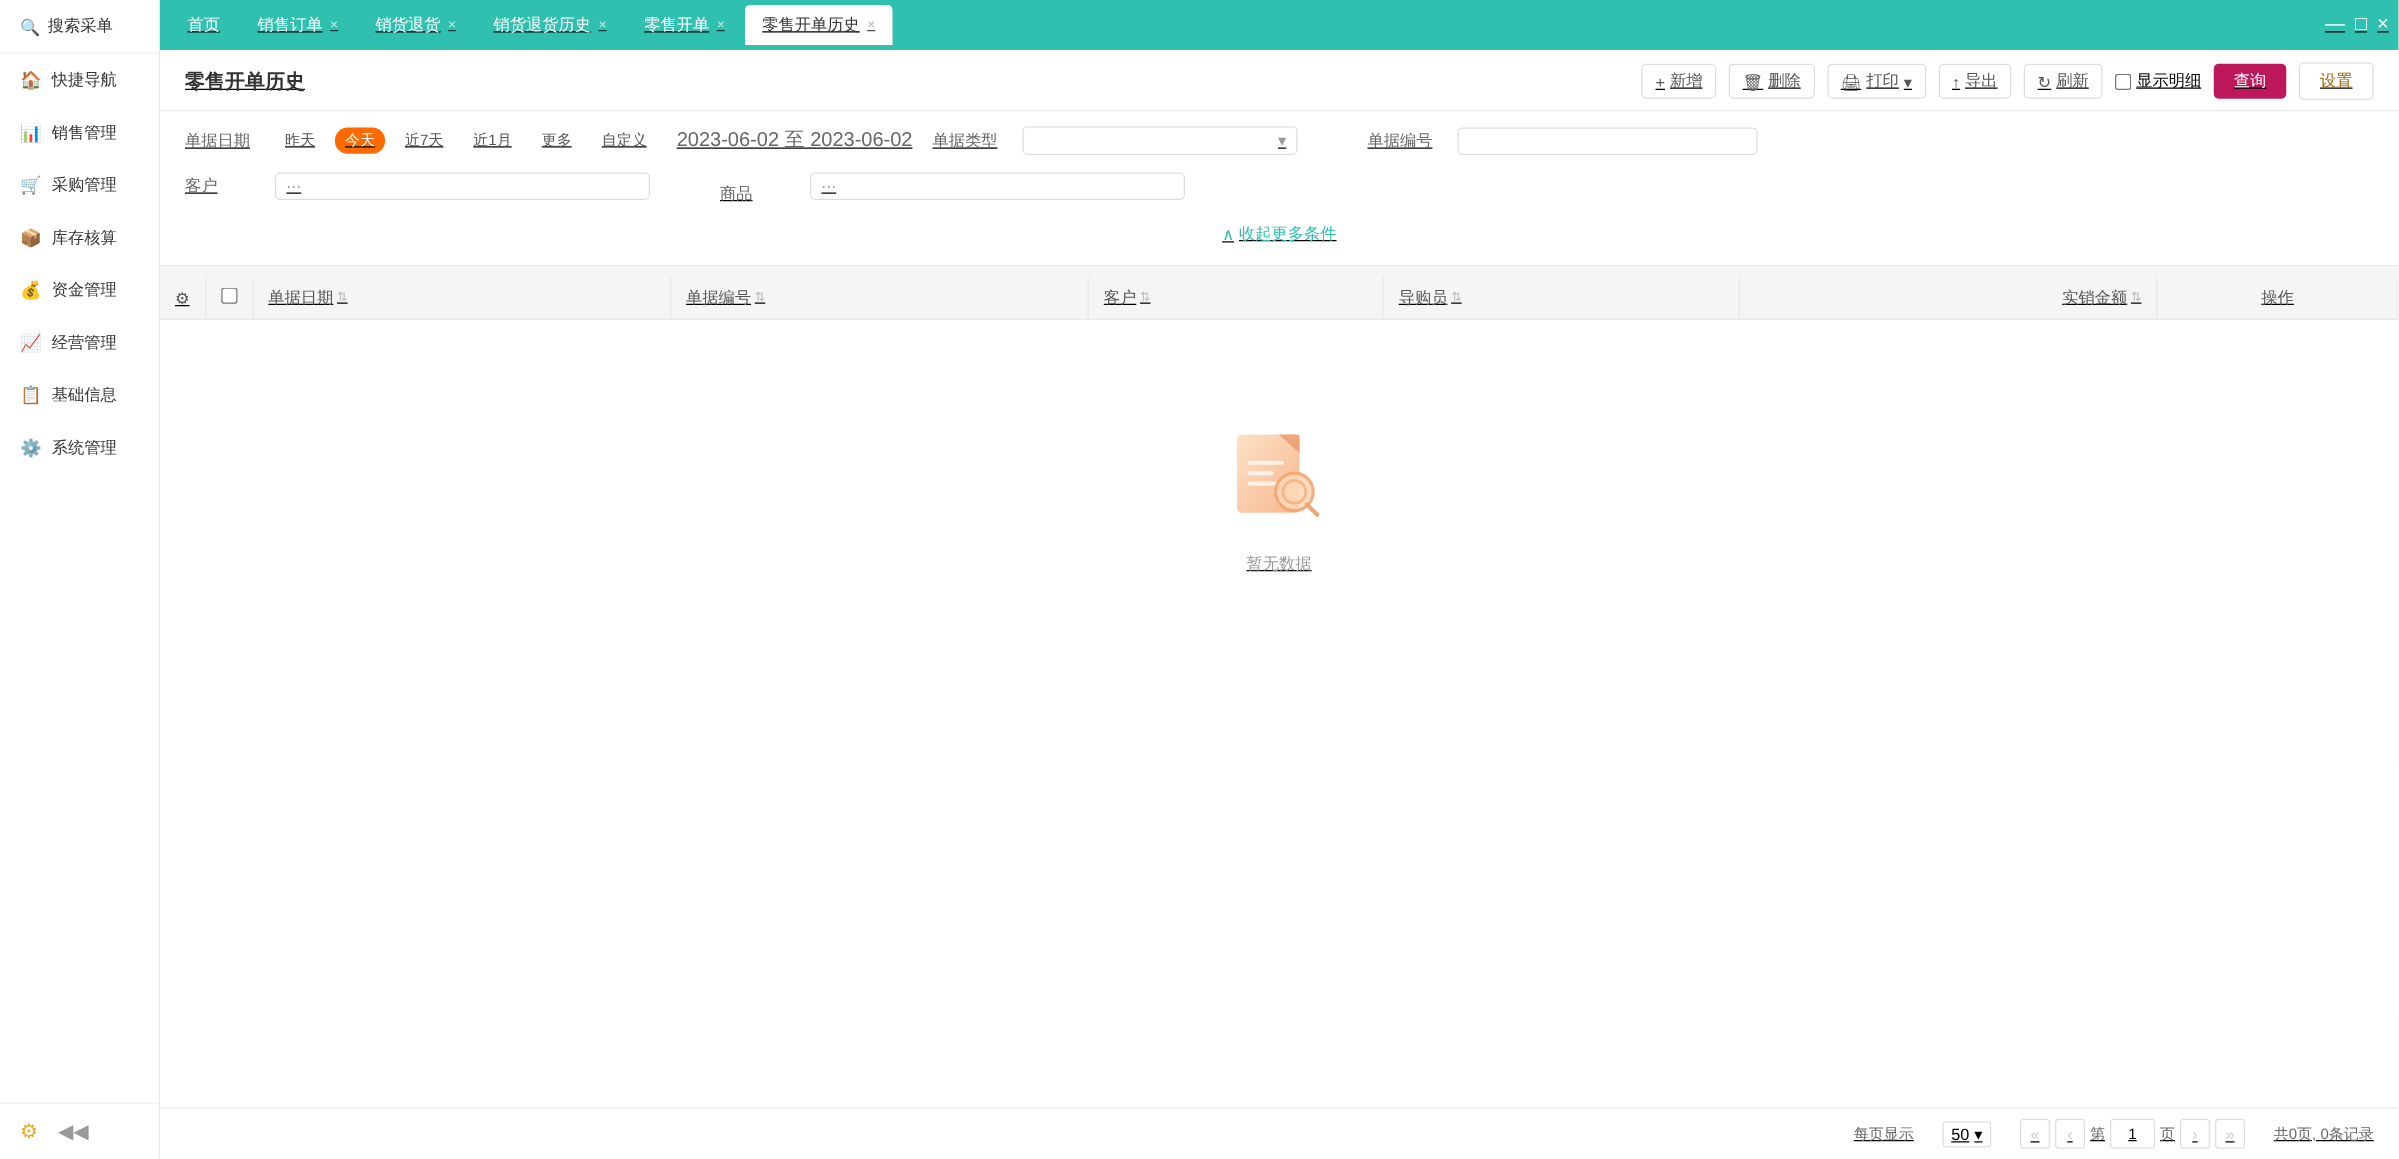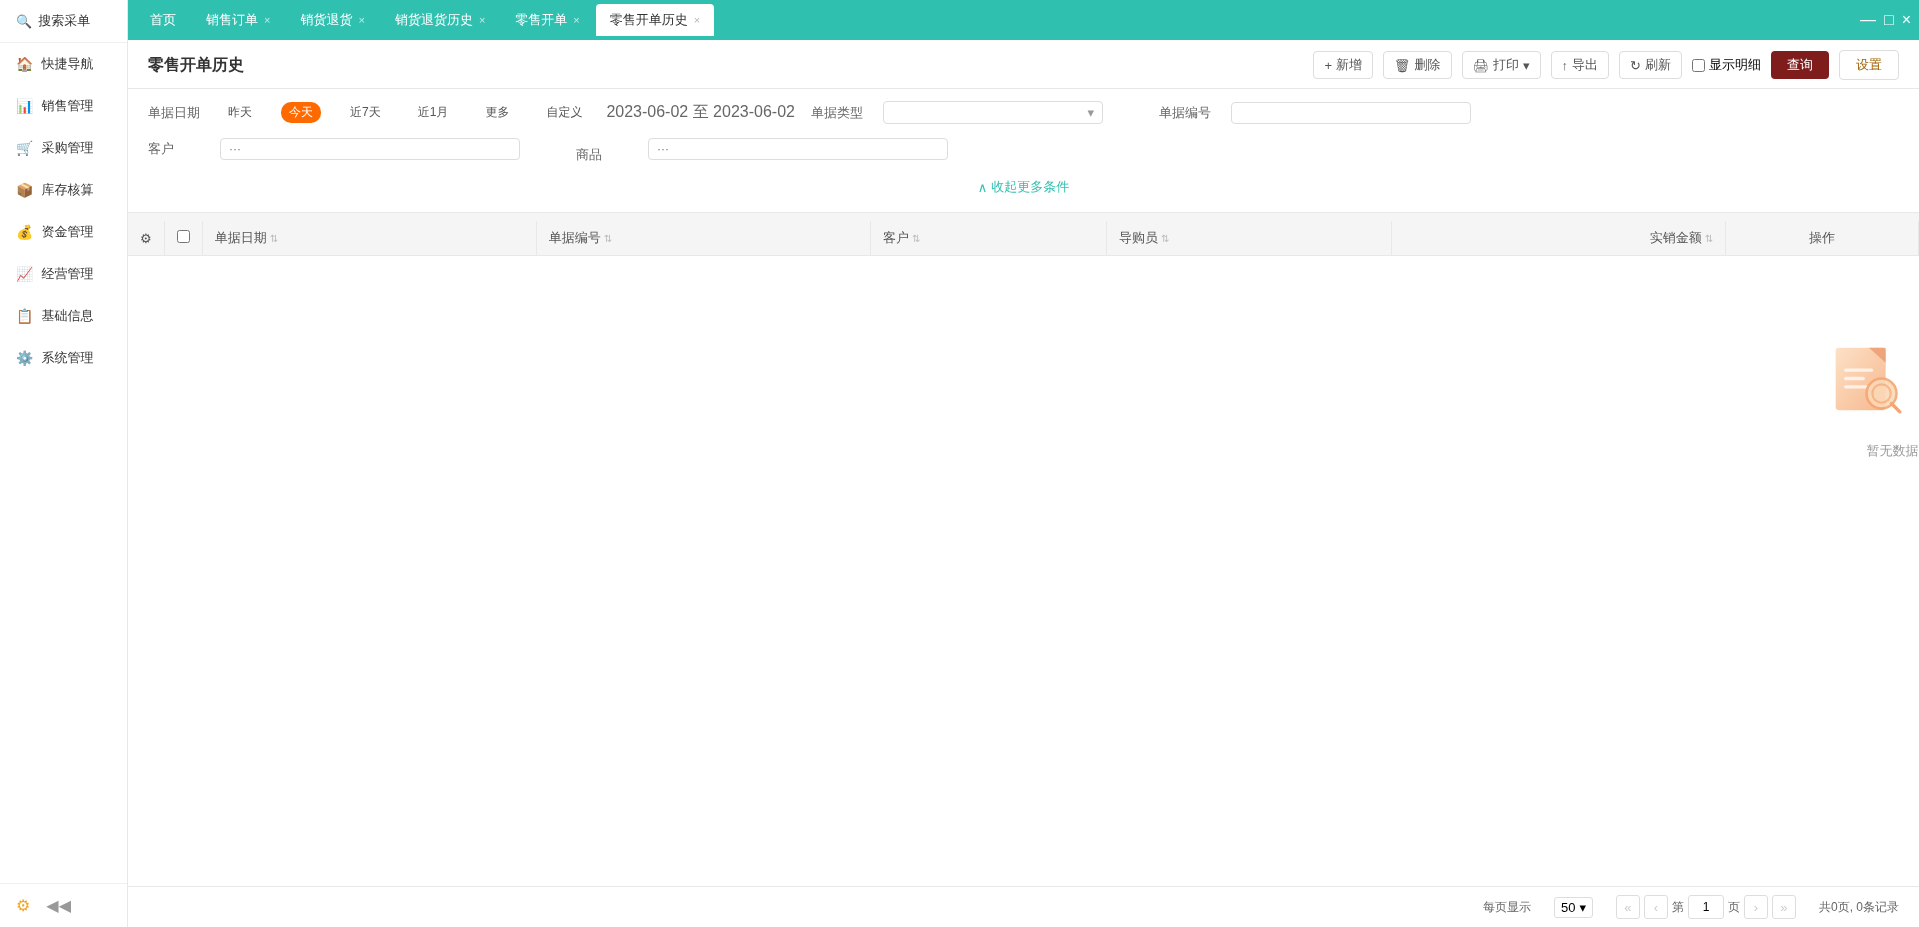--- a/index.html
+++ b/index.html
@@ -45,20 +45,21 @@
     .sidebar-bottom .gear-icon { color: #f5a623; font-size: 16px; cursor: pointer; }
     .sidebar-bottom .collapse-icon { color: #999; font-size: 16px; cursor: pointer; }
 
     
     .main {
       flex: 1;
       display: flex;
       flex-direction: column;
       height: 100%;
       overflow: hidden;
+      text-decoration: underline;
     }
 
     
     .tab-bar {
       display: flex;
       align-items: center;
       background: #30c0b0;
       height: 40px;
       padding: 0 8px;
       gap: 2px;
@@ -107,21 +108,21 @@
       gap: 4px;
       padding: 4px 10px;
       border: 1px solid #ddd;
       border-radius: 4px;
       background: #fff;
       cursor: pointer;
       color: #555;
       font-size: 12px;
     }
     .btn-query {
-      background: #7f1d1d;
+      background: #be185d;
       color: #fff;
       border: none;
       padding: 5px 16px;
       border-radius: 4px;
       cursor: pointer;
       font-size: 13px;
     }
     .btn-settings {
       background: #fff;
       color: #a16207;
@@ -141,21 +142,21 @@
     .filter-row {
       display: flex;
       align-items: center;
       gap: 16px;
       margin-bottom: 10px;
     }
     .filter-label { color: #666; white-space: nowrap; min-width: 56px; }
     .filter-date-shortcuts {
       display: flex;
       align-items: center;
-      gap: 21px;
+      gap: 8px;
     }
     .date-shortcut {
       padding: 2px 8px;
       border-radius: 3px;
       cursor: pointer;
       color: #555;
       font-size: 12px;
     }
     .date-shortcut.active {
       background: #ff6a00;
@@ -227,21 +228,21 @@
     .data-table th .sort-icon { color: #bbb; font-size: 10px; }
     .data-table th.settings-col { width: 36px; text-align: center; }
     .data-table th.check-col { width: 36px; text-align: center; }
     .data-table th.action-col { text-align: center; }
     .th-sort { display: flex; align-items: center; gap: 3px; }
 
     
     .empty-state {
       display: flex;
       flex-direction: column;
-      align-items: flex-end;
+      align-items: center;
       justify-content: center;
       padding: 80px 0 40px 0;
       color: #999;
     }
     .empty-icon {
       width: 100px;
       height: 90px;
       margin-bottom: 16px;
     }
     .empty-text { color: #999; font-size: 13px; }

